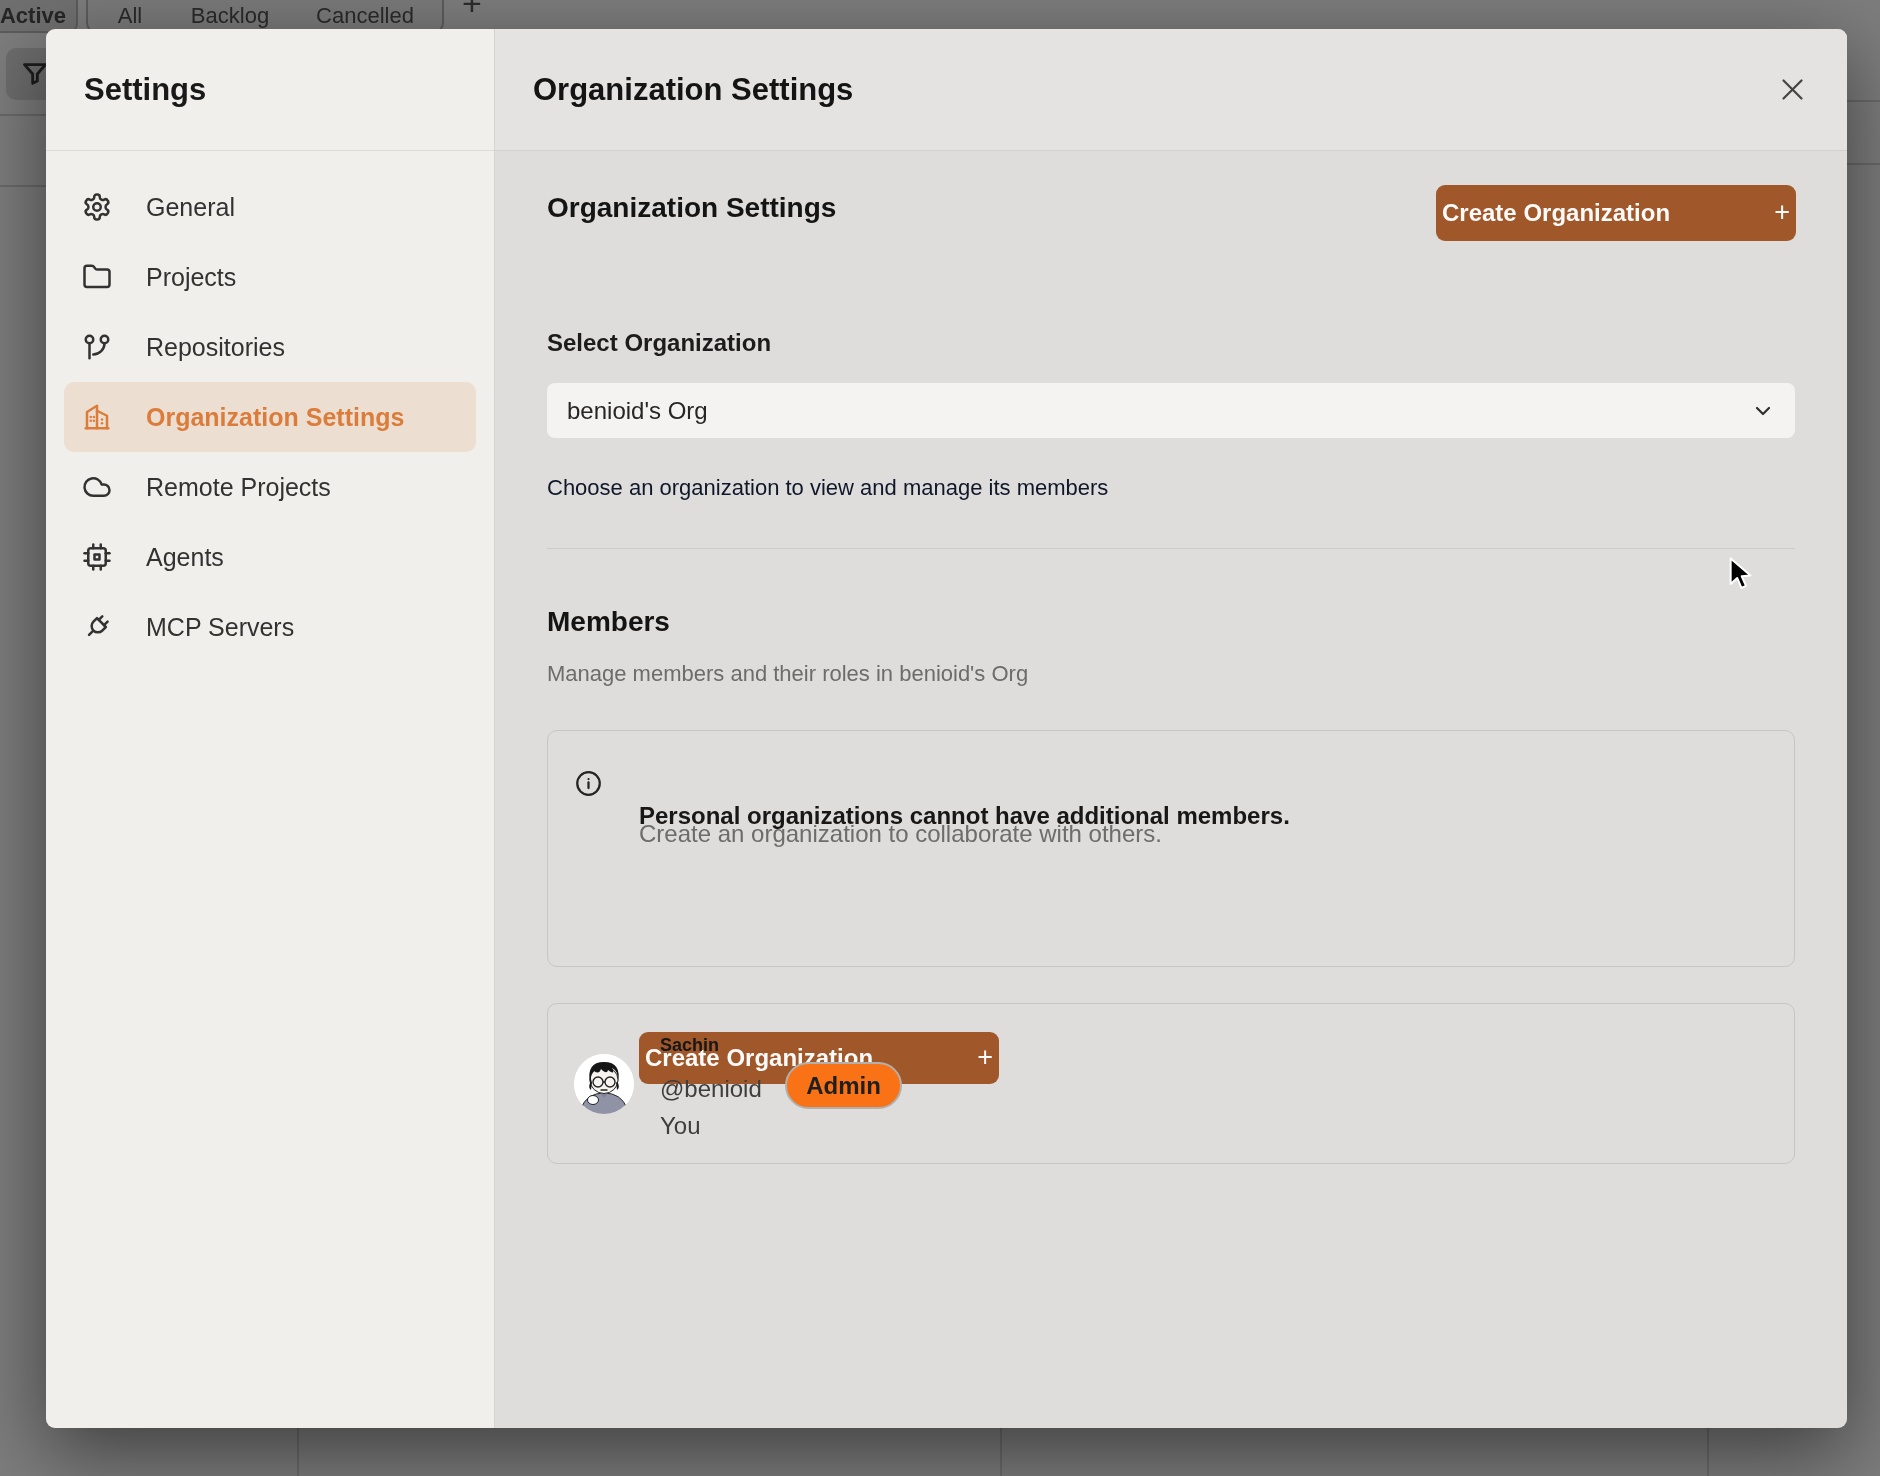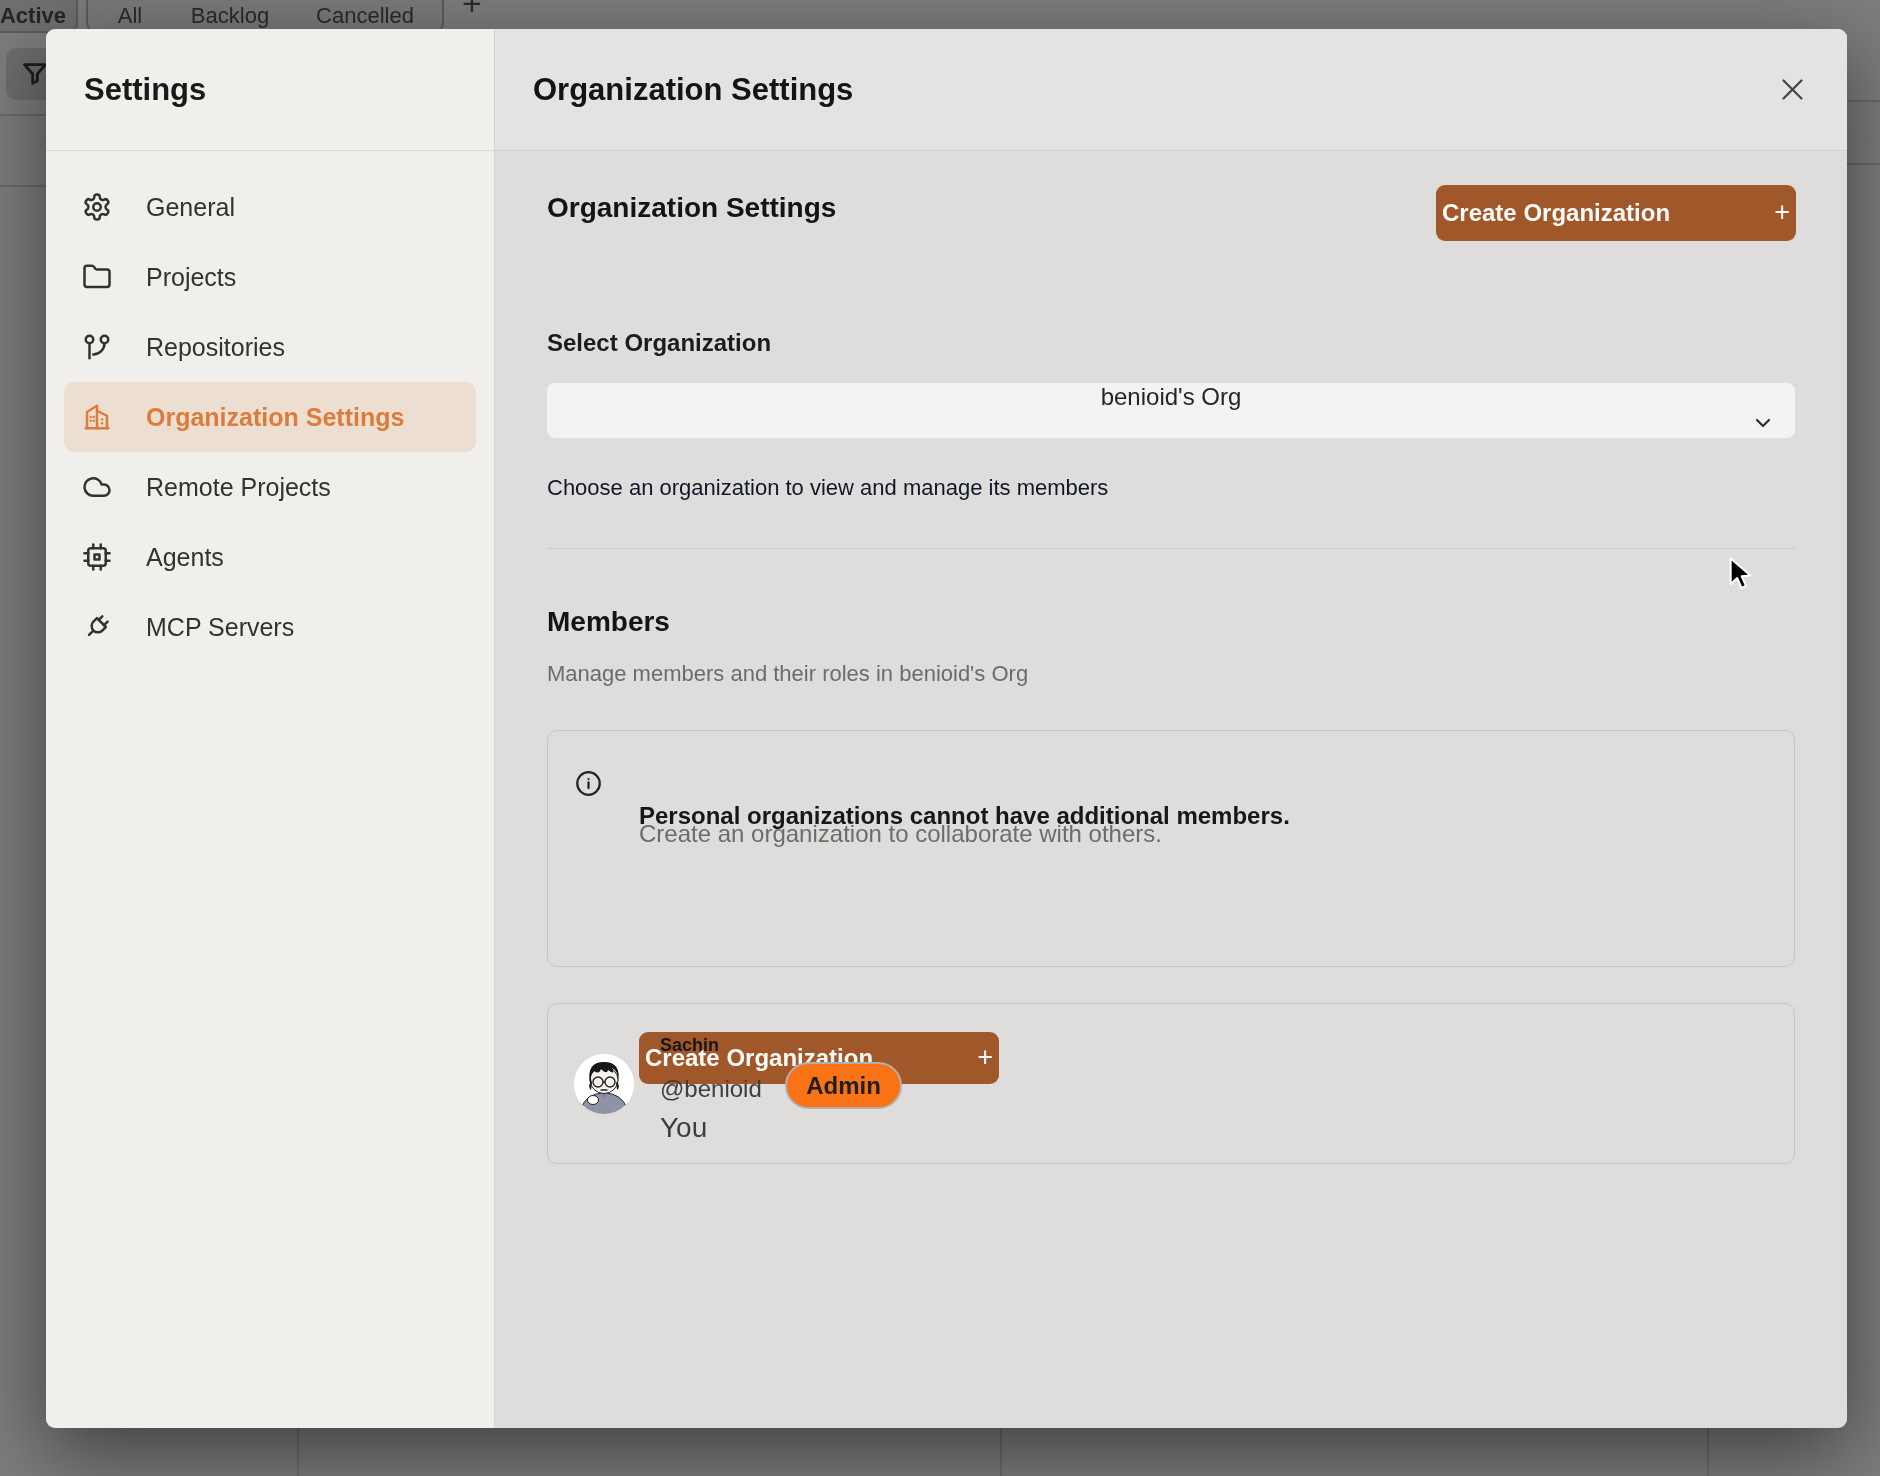--- a/index.html
+++ b/index.html
@@ -44,37 +44,37 @@
   .abs{position:absolute;}
   .sec-heading{left:52px;top:41px;font-size:28px;font-weight:700;color:#141414;}
   .sec-sub{left:52px;top:97px;font-size:22px;color:#6d6c6a;}
   .btn{background:#a0572a;color:#fcfbfa;border:none;border-radius:9px;display:flex;
       align-items:center;justify-content:space-between;gap:12px;font-size:24px;font-weight:600;
       font-family:inherit;cursor:pointer;}
   .btn .plus{font-size:27px;font-weight:400;position:relative;top:-1px;}
   .btn-top{left:941px;top:34px;width:360px;height:56px;}
   .select-label{left:52px;top:178px;font-size:24px;font-weight:700;color:#1c1c1c;}
   .select-box{left:52px;top:232px;width:1248px;height:55px;background:#f4f3f1;border-radius:8px;
-      display:flex;align-items:center;padding:0 20px;font-size:24px;color:#262626;box-sizing:border-box;cursor:pointer;flex-direction:column;}
+      display:flex;align-items:center;padding:0 20px;font-size:24px;color:#262626;box-sizing:border-box;cursor:pointer;}
   .select-box .chev{margin-left:auto;display:flex;color:#2f2f2f;}
   .select-help{left:52px;top:324px;font-size:22px;color:#0f172a;}
   .divider{left:52px;top:397px;width:1248px;height:1px;background:#ccccca;}
   .members-heading{left:52px;top:455px;font-size:28px;font-weight:700;color:#141414;}
   .members-sub{left:52px;top:510px;font-size:22px;color:#6d6c6a;}
   .notice{left:52px;top:579px;width:1248px;height:237px;border:1px solid #c7c6c4;border-radius:10px;box-sizing:border-box;}
   .notice-icon{position:absolute;left:27px;top:39px;width:27px;height:27px;color:#242424;}
   .notice-title{position:absolute;left:91px;top:39px;font-size:24px;font-weight:700;color:#171717;margin-top:32px;}
   .notice-body{position:absolute;left:91px;top:89px;font-size:24px;color:#6d6c6a;}
   .btn-inner{position:absolute;left:91px;top:301px;width:360px;height:52px;}
   .member-card{left:52px;top:852px;width:1248px;height:161px;border:1px solid #c7c6c4;border-radius:10px;box-sizing:border-box;}
   .avatar{position:absolute;left:26px;top:50px;width:60px;height:60px;border-radius:50%;
       overflow:hidden;background:#fff;}
   .member-name{position:absolute;left:112px;top:31px;font-size:18px;font-weight:700;color:#171717;}
   .member-handle{position:absolute;left:112px;top:71px;font-size:24px;color:#3e3e3e;}
-  .member-you{position:absolute;left:112px;top:108px;font-size:28px;color:#3e3e3e;}
+  .member-you{position:absolute;left:112px;top:108px;font-size:24px;color:#3e3e3e;}
   .role-badge{position:absolute;left:237px;top:58px;width:117px;height:47px;background:#f97316;
       border:2px solid #b1b0ae;border-radius:24px;display:flex;align-items:center;
       justify-content:center;font-size:24px;font-weight:700;color:#1f1f1f;box-sizing:border-box;}
   .cursor{position:absolute;left:1727px;top:557px;pointer-events:none;}
 </style>
 </head>
 <body>
 
 <div class="stage">
 

